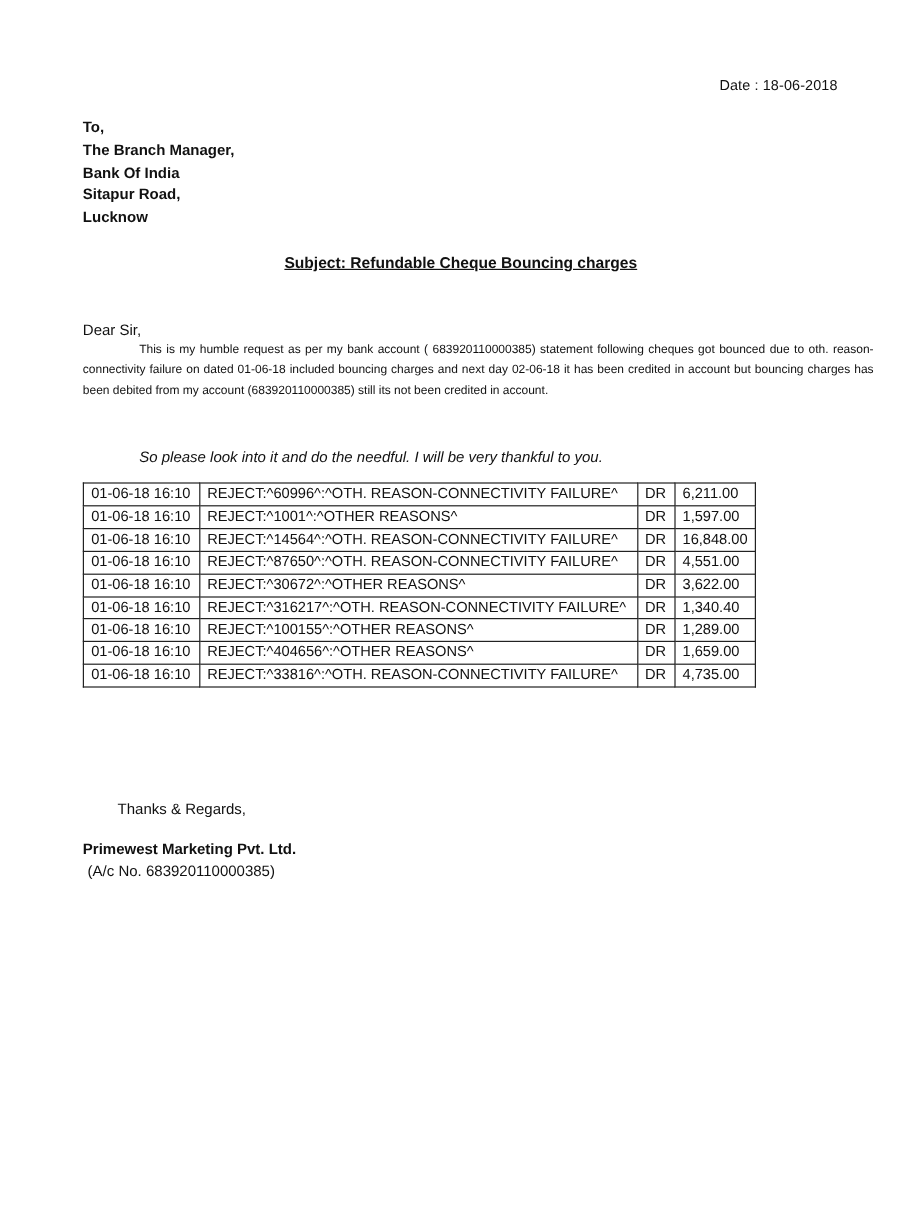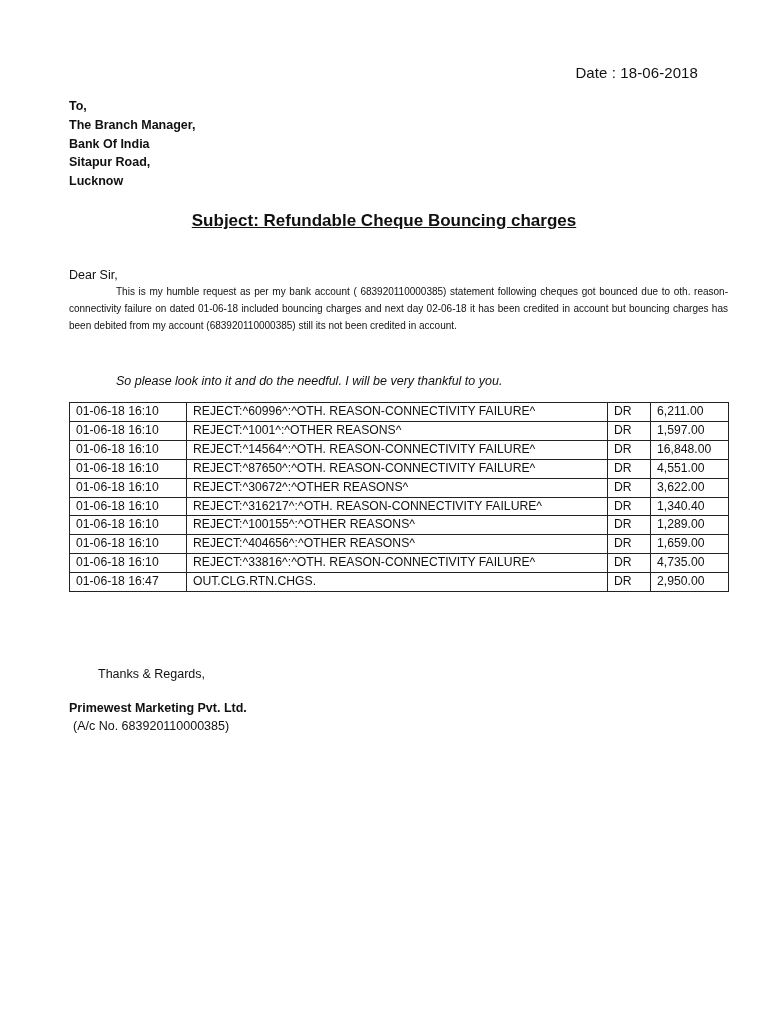--- a/index.html
+++ b/index.html
@@ -1,29 +1,29 @@
 <!DOCTYPE html>
 <html><head>
 <meta charset="utf-8">
 <style>
   html, body { margin: 0; padding: 0; background: #ffffff; }
   body { width: 768px; height: 1024px; position: relative; overflow: hidden;
          font-family: "Liberation Sans", sans-serif; color: #111111; font-size: 12.5px; }
   .abs { position: absolute; }
-  .date { top: 64px; right: 70px; font-size: 15px; letter-spacing: 0.1px; }
+  .date { top: 64px; right: 70px; font-size: 12px; letter-spacing: 0.1px; }
   .addr { top: 97px; left: 69px; line-height: 18.8px; font-size: 12.5px; font-weight: bold; }
   .addr div { white-space: nowrap; }
   .subject { top: 211px; left: 0; width: 768px; text-align: center; font-weight: bold;
-             text-decoration: underline; font-size: 17px; }
+             text-decoration: underline; font-size: 13px; }
   .salute { top: 268px; left: 69px; text-align: center; }
   .para { top: 283px; left: 69px; width: 659px; text-align: justify; line-height: 17px;
           font-size: 10px; }
   .para .indent { display: inline-block; width: 47px; }
   .para2 { top: 374px; left: 116px; font-size: 12.5px; font-style: italic; }
-  table.stmt { position: absolute; top: 402px; left: 69px; width: 660px; border-collapse: collapse;
+  table.stmt { position: absolute; top: 402px; left: 69px; width: 561px; border-collapse: collapse;
                font-size: 12.2px; }
   table.stmt td { border: 1px solid #222; height: 17.9px; padding: 0 6px; white-space: nowrap;
                   line-height: 17.9px; }
   table.stmt td.c1 { width: 104px; }
   table.stmt td.c2 { width: 408px; }
   table.stmt td.c3 { width: 30px; }
   table.stmt td.c4 { text-align: left; }
   .thanks { top: 667px; left: 98px; }
   .company { top: 701px; left: 69px; font-weight: bold; }
   .acno { top: 719px; left: 73px; }
@@ -98,24 +98,18 @@
         <td class="c2">REJECT:^404656^:^OTHER REASONS^</td>
         <td class="c3">DR</td>
         <td class="c4">1,659.00</td>
       </tr>
       <tr>
         <td class="c1">01-06-18 16:10</td>
         <td class="c2">REJECT:^33816^:^OTH. REASON-CONNECTIVITY FAILURE^</td>
         <td class="c3">DR</td>
         <td class="c4">4,735.00</td>
       </tr>
-      <tr>
-        <td class="c1">01-06-18 16:47</td>
-        <td class="c2">OUT.CLG.RTN.CHGS.</td>
-        <td class="c3">DR</td>
-        <td class="c4">2,950.00</td>
-      </tr>
     </tbody>
 </table>
 
 <div class="abs thanks">Thanks &amp; Regards,</div>
 <div class="abs company">Primewest Marketing Pvt. Ltd.</div>
 <div class="abs acno">(A/c No. 683920110000385)</div>
 
 </body></html>

